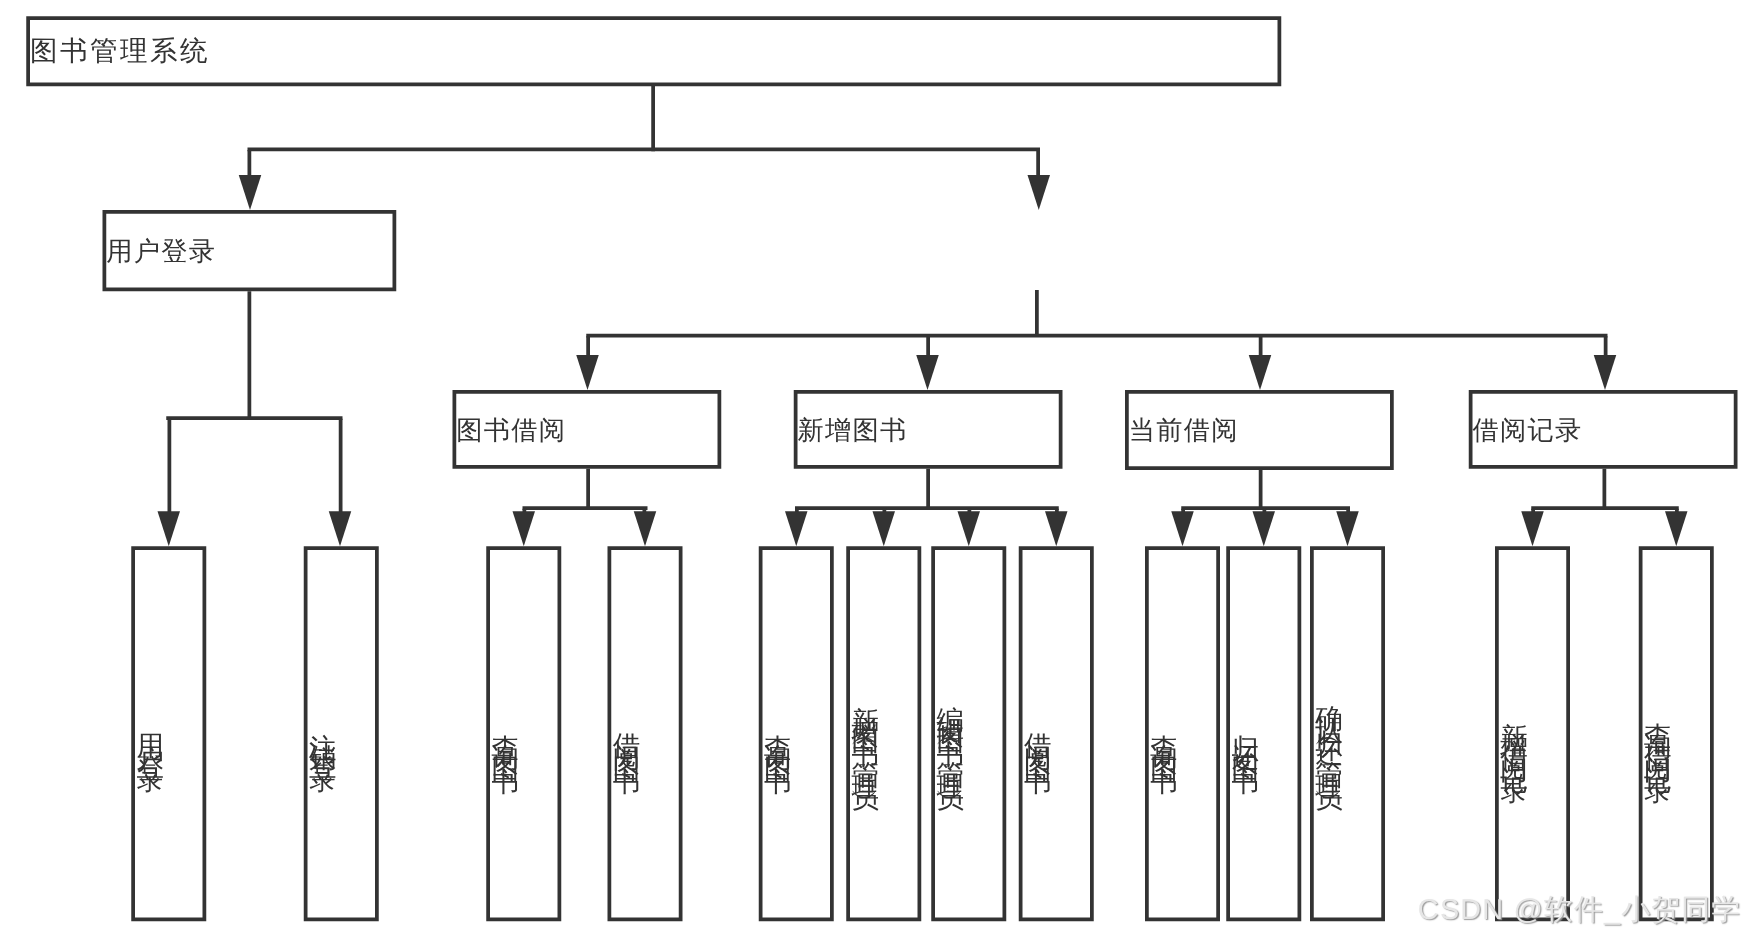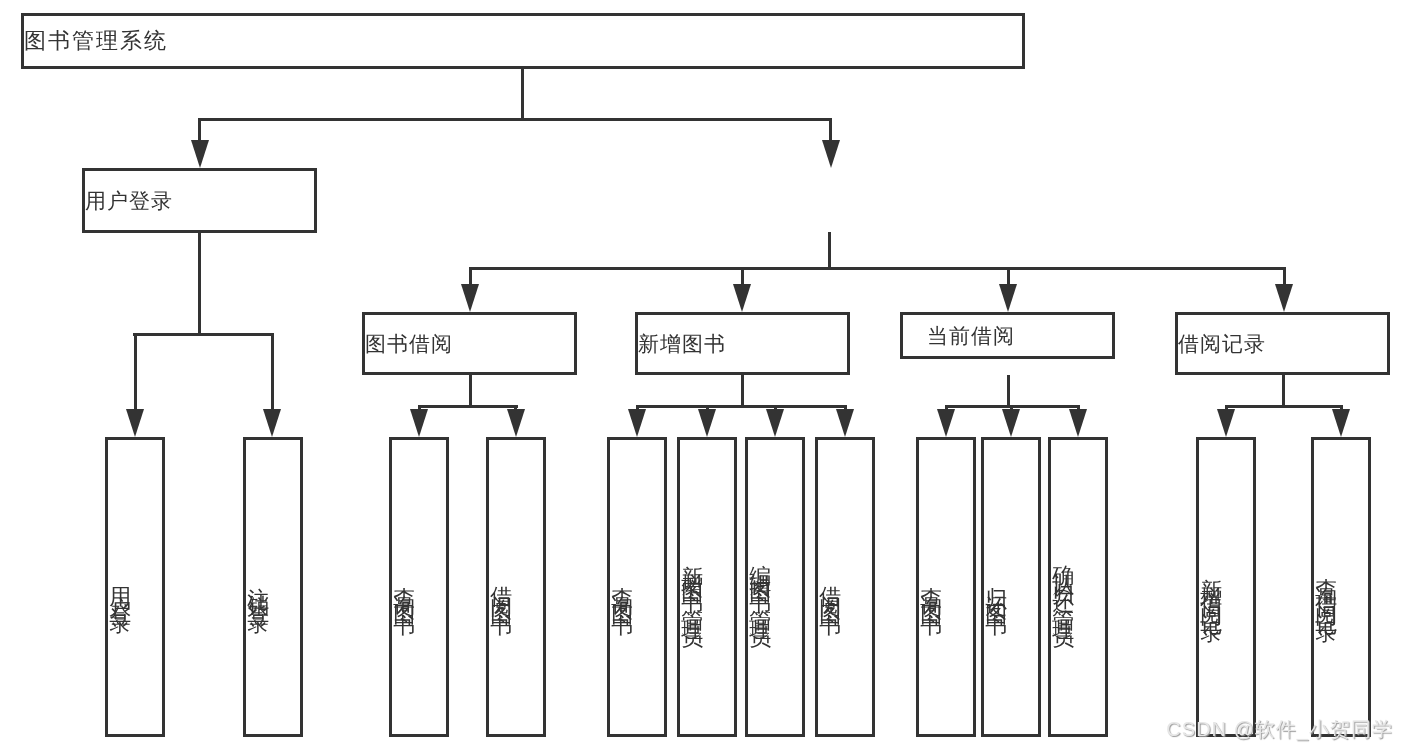--- a/index.html
+++ b/index.html
@@ -34,21 +34,21 @@
   .h{position:absolute;height:3px;background:#333333;}
   .ar{
     position:absolute;width:0;height:0;
     border-left:9px solid transparent;
     border-right:9px solid transparent;
     border-top:28px solid #333333;
   }
   .watermark{
     position:absolute;
     right:12px;bottom:4px;
-    font-size:20px;
+    font-size:23px;
     color:#e6e6e6;
     text-shadow:1px 1px 1px #9a9a9a;
     letter-spacing:1px;
     white-space:nowrap;
   }
 </style>
 </head>
 <body>
 
 <div id="canvas">
@@ -63,21 +63,21 @@
 
 
   <div class="box hbox" style="left:362px;top:312px;width:215px;height:63px;">
     <span>图书借阅</span>
   </div>
 
   <div class="box hbox" style="left:635px;top:312px;width:215px;height:63px;">
     <span>新增图书</span>
   </div>
 
-  <div class="box hbox" style="left:900px;top:312px;width:215px;height:47px;padding-left:24px;">
+  <div class="box hbox" style="left:900px;top:312px;width:215px;height:64px;">
     <span>当前借阅</span>
   </div>
 
   <div class="box hbox" style="left:1175px;top:312px;width:215px;height:63px;">
     <span>借阅记录</span>
   </div>
 
   <div class="box leaf" style="left:105px;">
     <span class="vtext">用户登录</span>
   </div>

